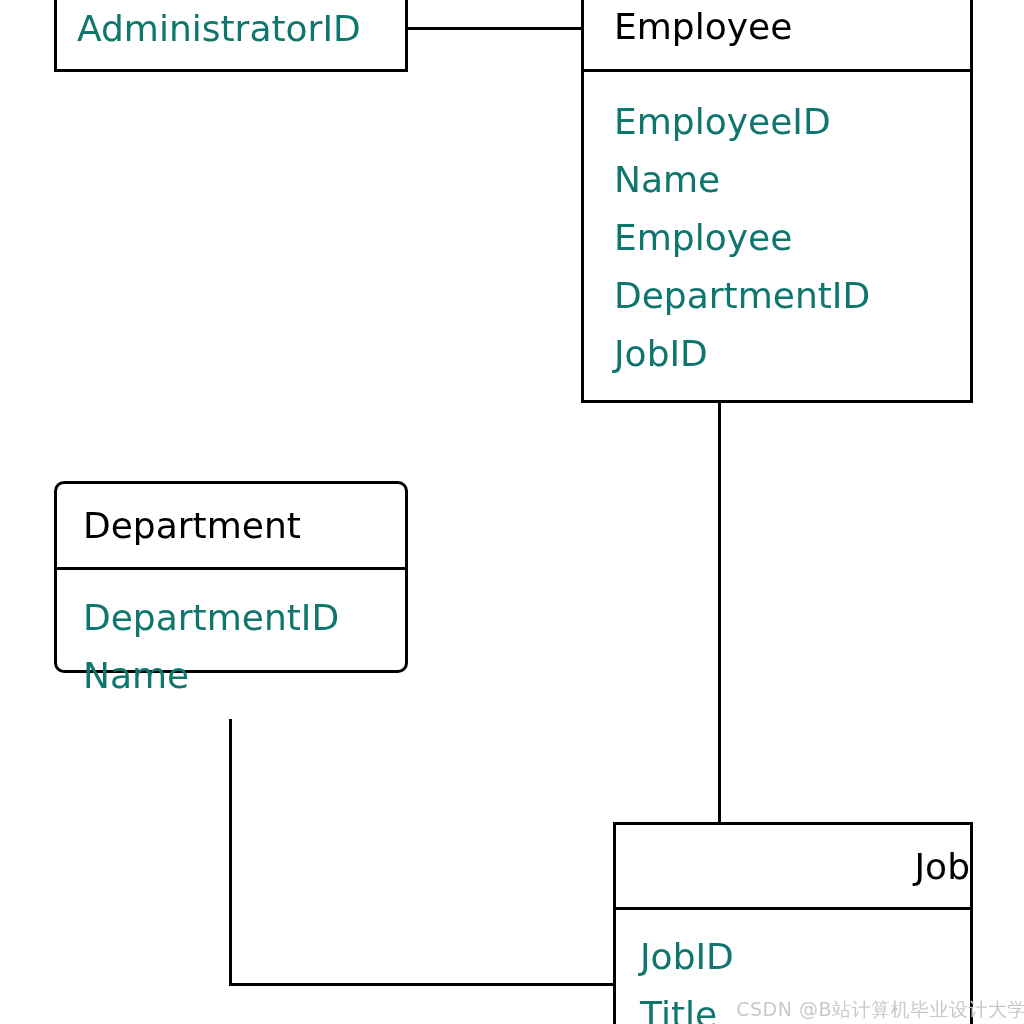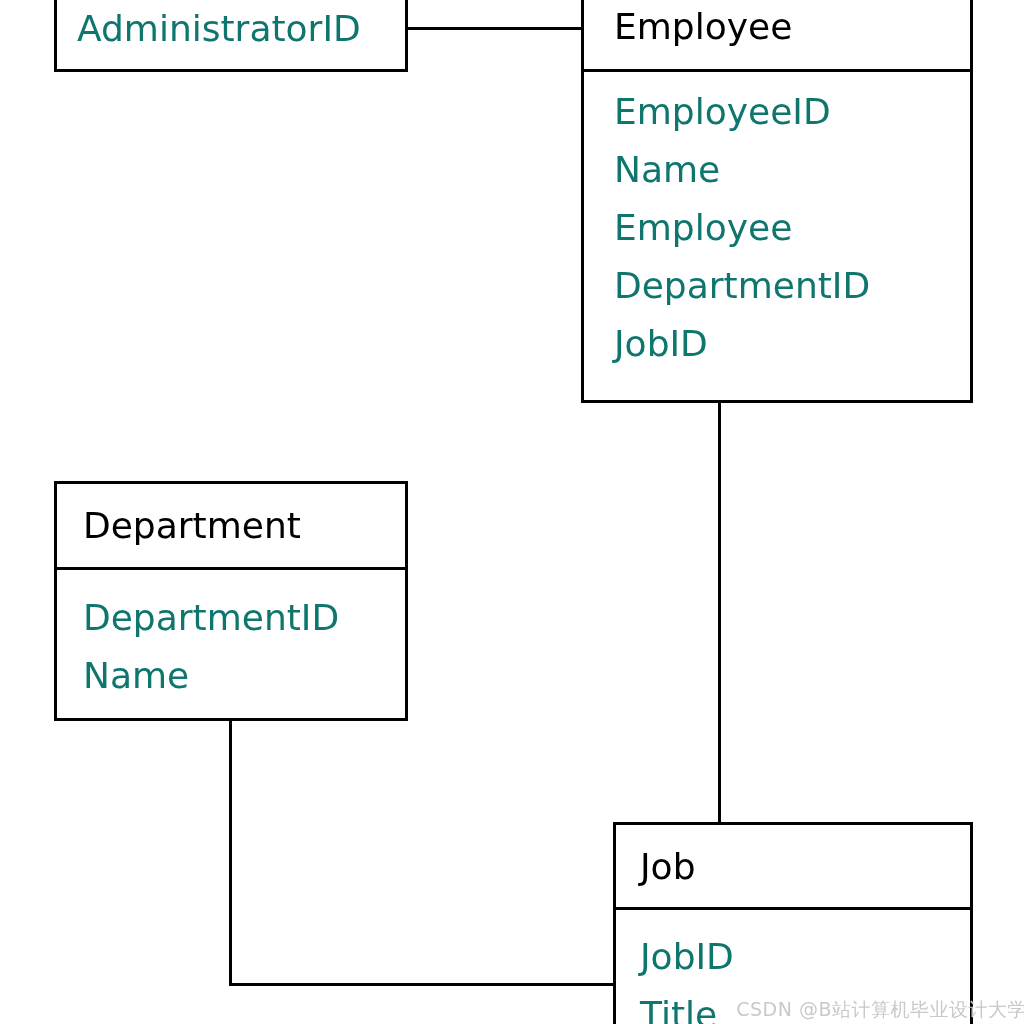--- a/index.html
+++ b/index.html
@@ -69,41 +69,41 @@
   <div class="entity" style="left:54px; top:-40px; width:354px; height:112px;">
     <div class="entity-fields" style="padding:36px 0 0 20px;">
       <div class="field">AdministratorID</div>
     </div>
   </div>
 
   <div class="entity" style="left:581px; top:-20px; width:392px; height:423px;">
     <div class="entity-header" style="height:86px; padding-left:30px;">
       <span>Employee</span>
     </div>
-    <div class="entity-fields" style="padding:10px 0 0 30px;">
+    <div class="entity-fields" style="padding:20px 0 0 30px;">
       <div class="field">EmployeeID</div>
       <div class="field">Name</div>
       <div class="field">Employee</div>
       <div class="field">DepartmentID</div>
       <div class="field">JobID</div>
     </div>
   </div>
 
-  <div class="entity" style="left:54px; top:481px; width:354px; height:240px;">
+  <div class="entity" style="left:54px; top:481px; width:354px; height:192px;border-radius:10px;">
     <div class="entity-header" style="height:83px; padding-left:26px;">
       <span>Department</span>
     </div>
     <div class="entity-fields" style="padding:18px 0 0 26px;">
       <div class="field">DepartmentID</div>
       <div class="field">Name</div>
     </div>
   </div>
 
   <div class="entity" style="left:613px; top:822px; width:360px; height:262px;">
-    <div class="entity-header" style="height:82px; padding-left:24px;">
+    <div class="entity-header" style="height:82px; padding-left:24px;justify-content:flex-end;">
       <span>Job</span>
     </div>
     <div class="entity-fields" style="padding:17px 0 0 24px;">
       <div class="field">JobID</div>
       <div class="field">Title</div>
     </div>
   </div>
 
   <div class="watermark">CSDN @B站计算机毕业设计大学</div>
 

